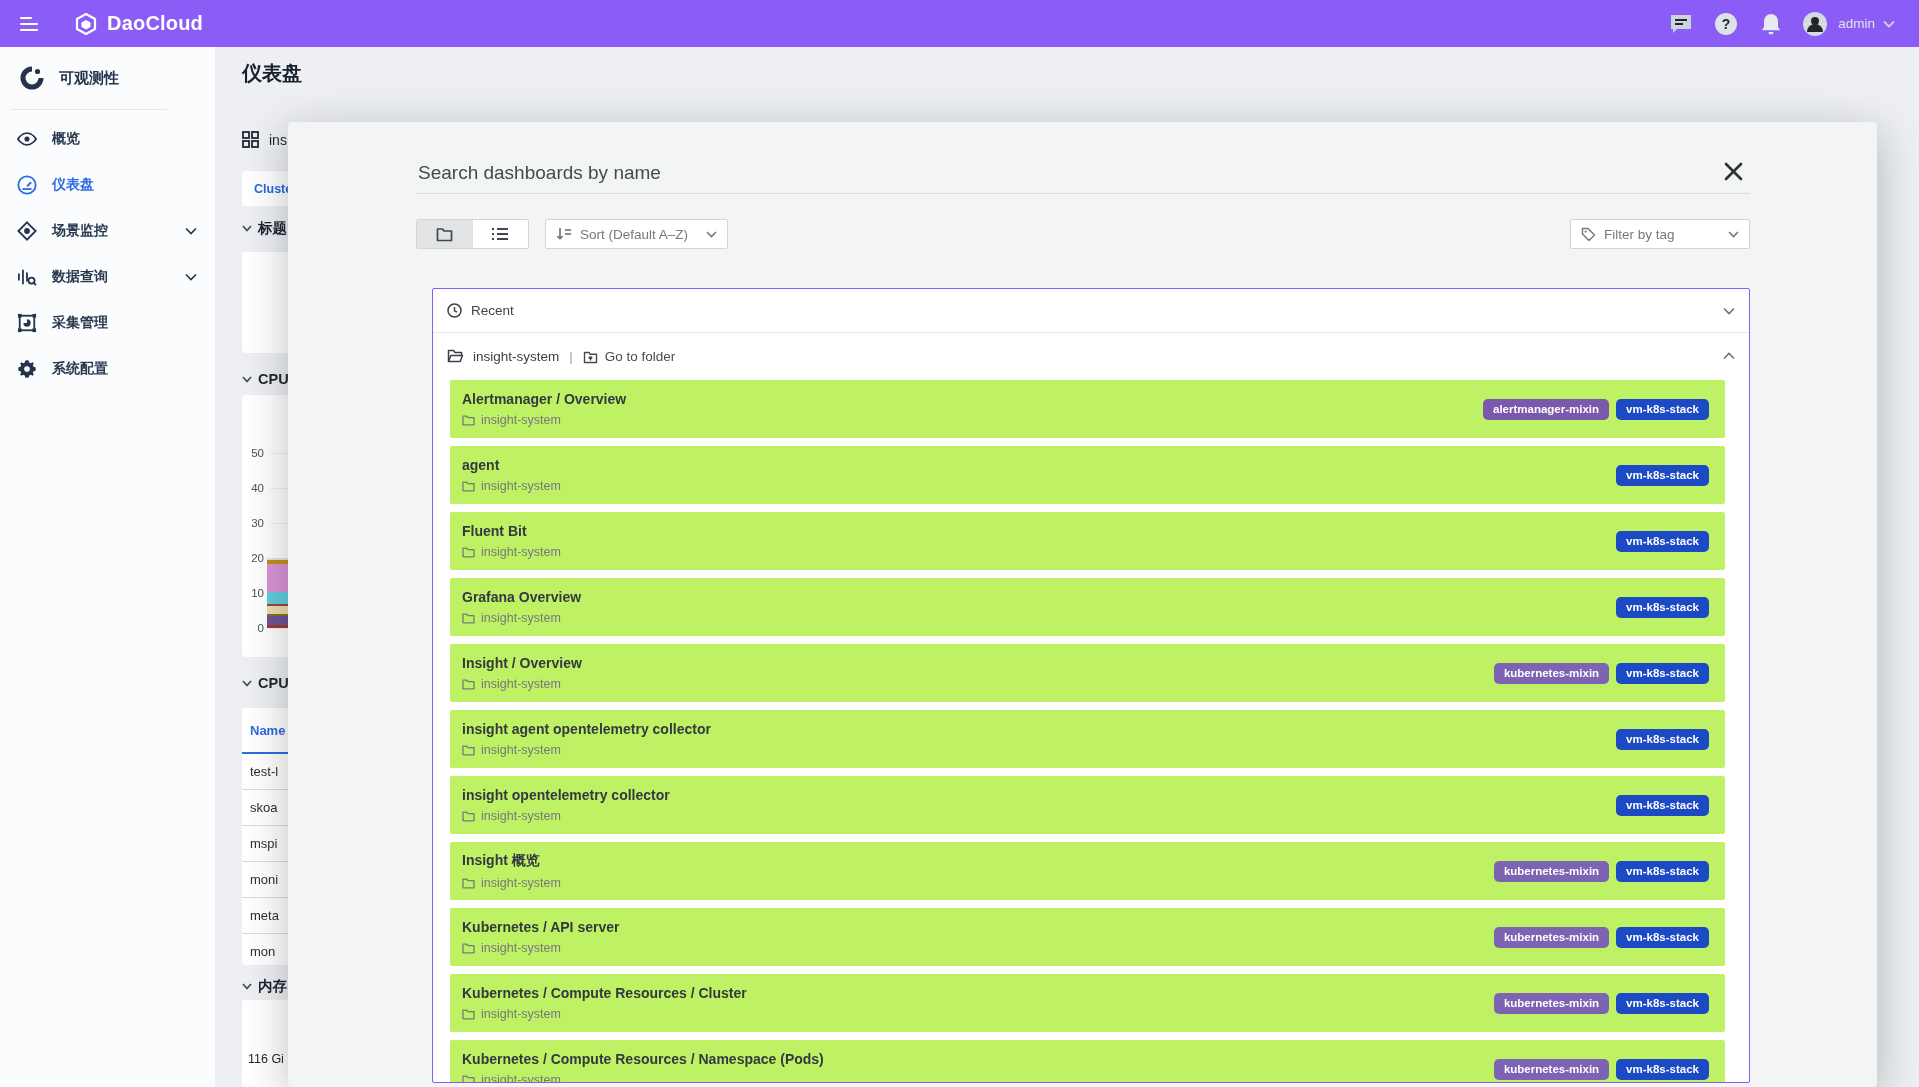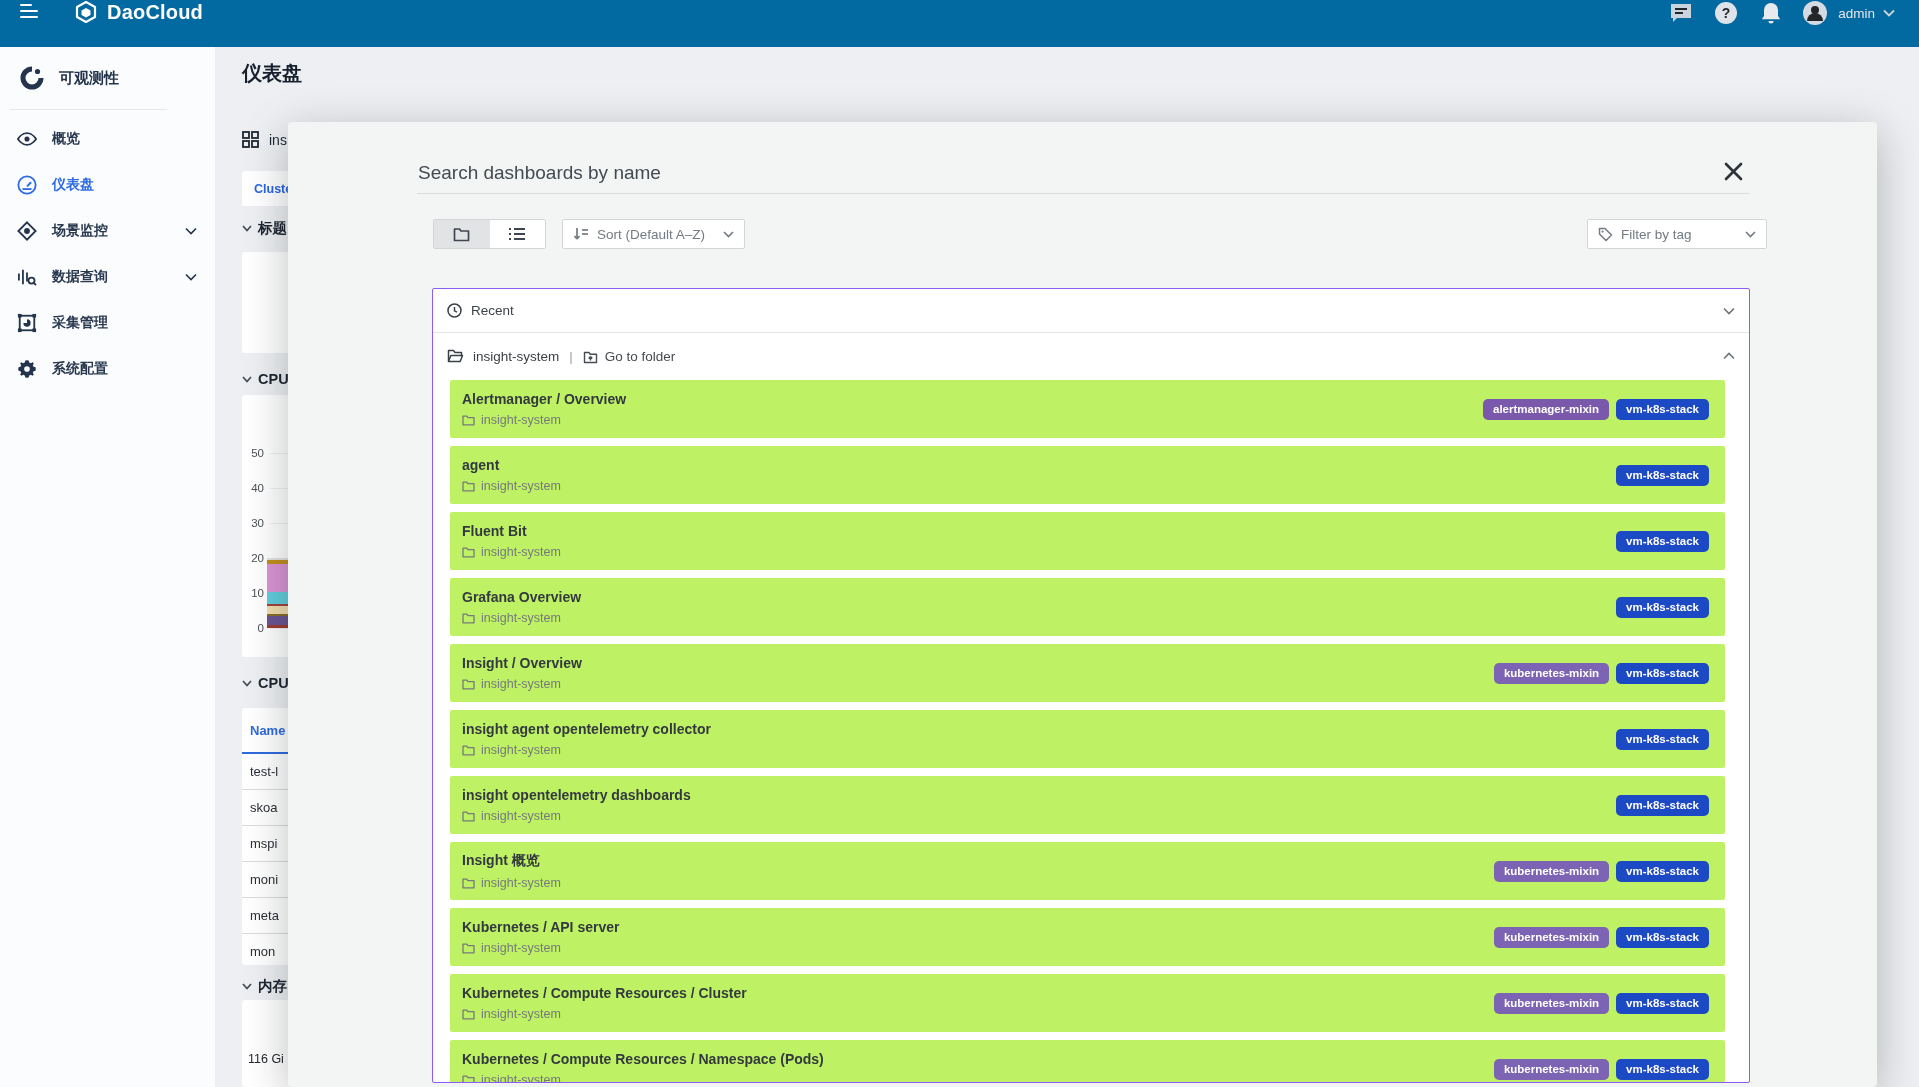--- a/index.html
+++ b/index.html
@@ -2,22 +2,22 @@
 <html><head>
 <meta charset="utf-8">
 <style>
   html,body{margin:0;padding:0;background:#dfe2e6;}
   #app{position:relative;width:1919px;height:1087px;overflow:hidden;background:#edeff2;
        font-family:"Liberation Sans",sans-serif;-webkit-font-smoothing:antialiased;}
   .abs{position:absolute;}
   .ic svg{display:block;}
 
   
-  .topbar{position:absolute;left:0;top:0;width:100%;height:47px;background:#0369a1;
-          display:flex;align-items:flex-start;z-index:30;}
+  .topbar{position:absolute;left:0;top:0;width:100%;height:47px;background:#8b5cf6;
+          display:flex;align-items:center;z-index:30;}
   .hamburger{margin-left:20px;width:18px;cursor:pointer;}
   .hamburger i{display:block;height:2px;background:#fff;border-radius:1px;margin:4px 0;}
   .hamburger i.short{width:12px;} .hamburger i.long{width:18px;}
   .brand{display:flex;align-items:center;margin-left:36px;}
   .brand-name{color:#fff;font-size:20px;font-weight:700;margin-left:9px;letter-spacing:.2px;}
   .top-right{margin-left:auto;display:flex;align-items:center;margin-right:24px;}
   .top-ic{width:26px;height:26px;display:flex;align-items:center;justify-content:center;
           margin-left:19px;cursor:pointer;}
   .admin-group{display:flex;align-items:center;margin-left:18px;cursor:pointer;}
   .admin-name{color:#e3e6e9;font-size:13.5px;margin:0 8px 0 10px;}
@@ -56,21 +56,21 @@
 
   
   .modal{position:absolute;left:288px;top:122px;width:1589px;height:965px;background:#f3f4f4;
          border-radius:4px;box-shadow:0 10px 44px rgba(20,24,30,.28);z-index:10;}
   .search-input{position:absolute;left:128px;top:34px;width:1280px;height:32px;border:none;outline:none;
         background:transparent;font-family:"Liberation Sans",sans-serif;font-size:19px;color:#3a4147;}
   .search-input::placeholder{color:#434a51;opacity:1;}
   .search-divider{position:absolute;left:129px;top:71px;width:1333px;height:1px;background:#d9dbdd;}
   .close-btn{position:absolute;left:1432px;top:36px;width:26px;height:26px;display:flex;align-items:center;
         justify-content:center;cursor:pointer;color:#2e3338;}
-  .ctrl{position:absolute;top:97px;height:30px;box-sizing:border-box;margin-left:17px;}
+  .ctrl{position:absolute;top:97px;height:30px;box-sizing:border-box;}
   .toggle{left:128px;width:113px;display:flex;border:1px solid #d3d5d8;border-radius:2px;background:#fff;overflow:hidden;}
   .tog-btn{flex:1;display:flex;align-items:center;justify-content:center;color:#3f4650;cursor:pointer;}
   .tog-btn.on{background:#e2e3e5;}
   .select{display:flex;align-items:center;background:#fff;border:1px solid #d3d5d8;border-radius:2px;
           color:#737a82;font-size:13.5px;cursor:pointer;padding:0 10px;}
   .select .txt{margin:0 auto 0 8px;}
   .sort-sel{left:257px;width:183px;}
   .filter-sel{left:1282px;width:180px;}
   .list{position:absolute;left:144px;top:166px;width:1318px;height:795px;background:#fff;
         border:1px solid #8b5cf6;box-sizing:border-box;border-radius:2px;overflow:hidden;}
@@ -526,21 +526,21 @@
                 </span>
                 <span class="lbl">insight-system</span>
               </div>
             </div>
             <div class="drow-tags">
               <span class="tag" style="background: rgb(28, 73, 196);">vm-k8s-stack</span>
             </div>
           </div>
           <div class="drow">
             <div class="drow-left">
-              <div class="drow-title">insight opentelemetry dashboards</div>
+              <div class="drow-title">insight opentelemetry collector</div>
               <div class="drow-sub">
                 <span class="ic">
                   <svg width="13" height="11" viewBox="0 0 13 11" fill="none" stroke="#75797d" stroke-width="1.3" stroke-linejoin="round">
                     <path d="M1 1.2h3.8l1.1 1.5h6.1v7.1H1z"></path>
                   </svg>
                 </span>
                 <span class="lbl">insight-system</span>
               </div>
             </div>
             <div class="drow-tags">

